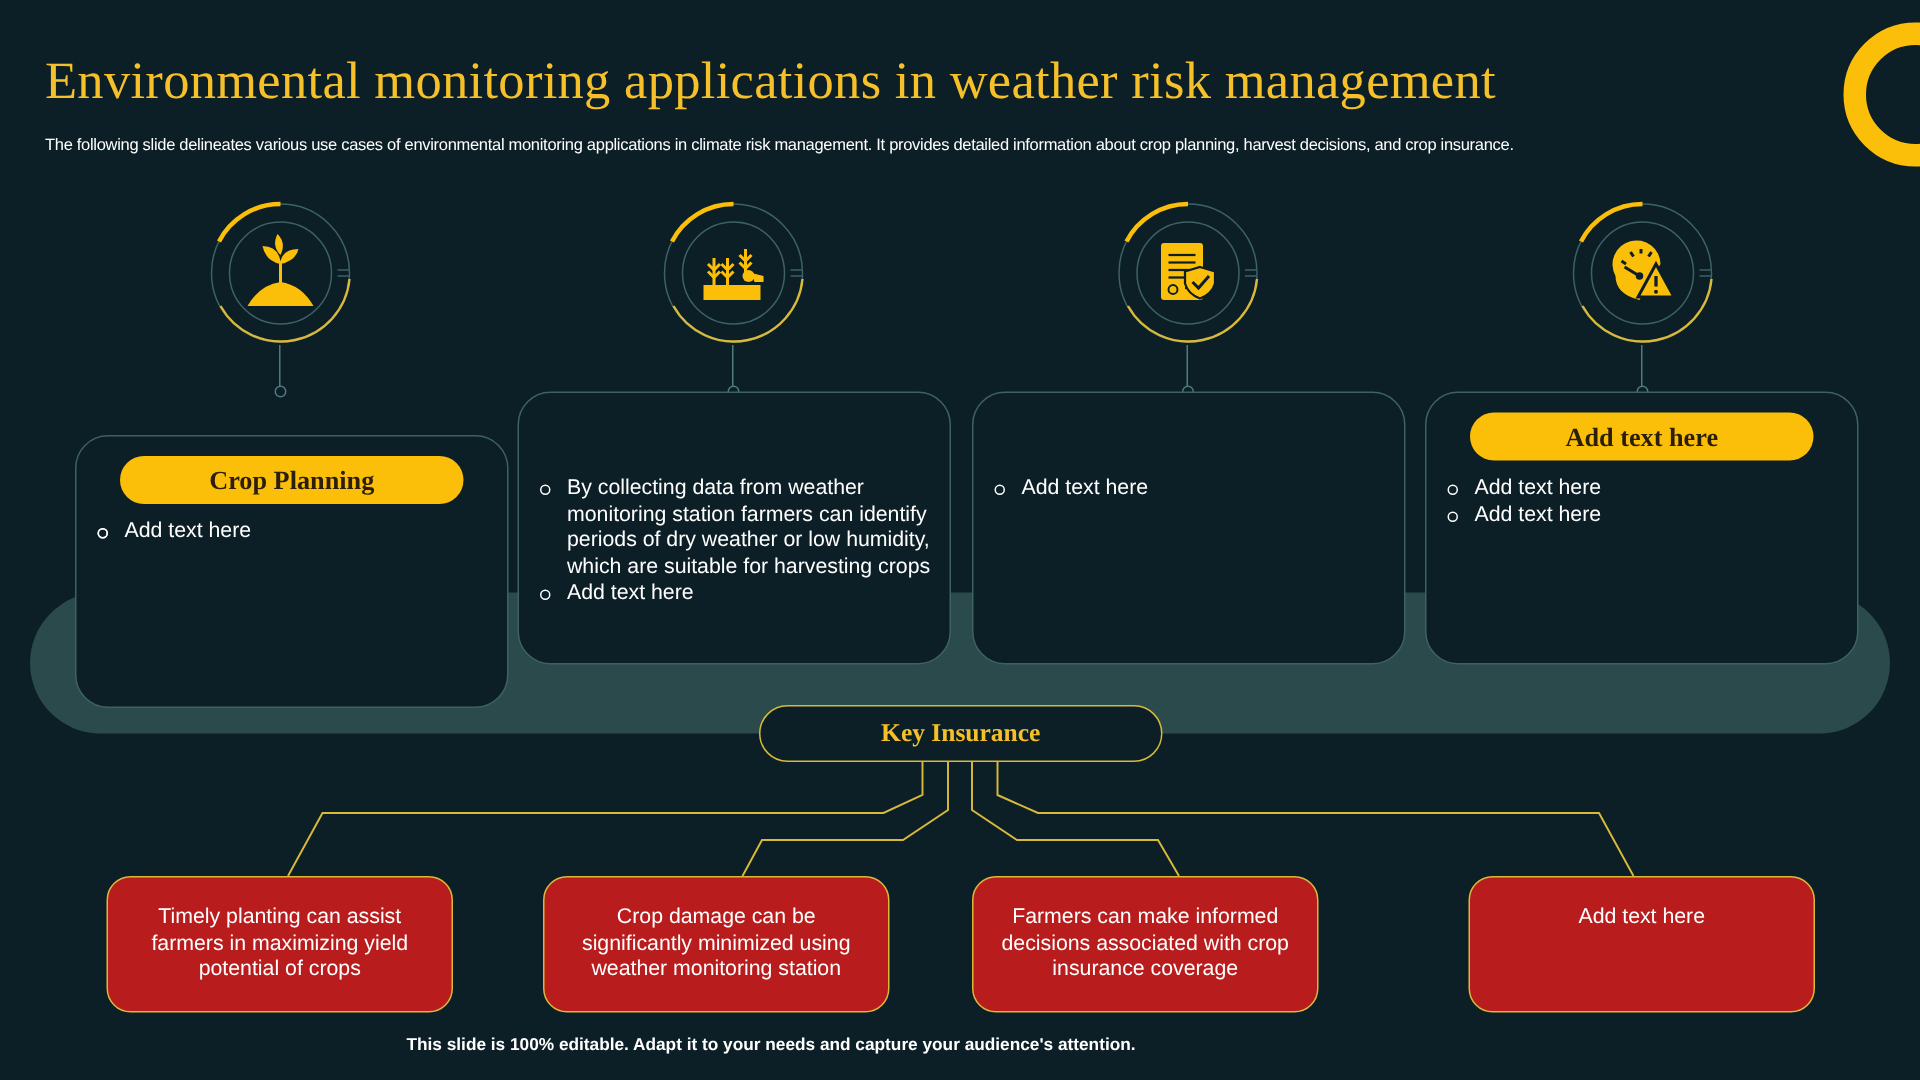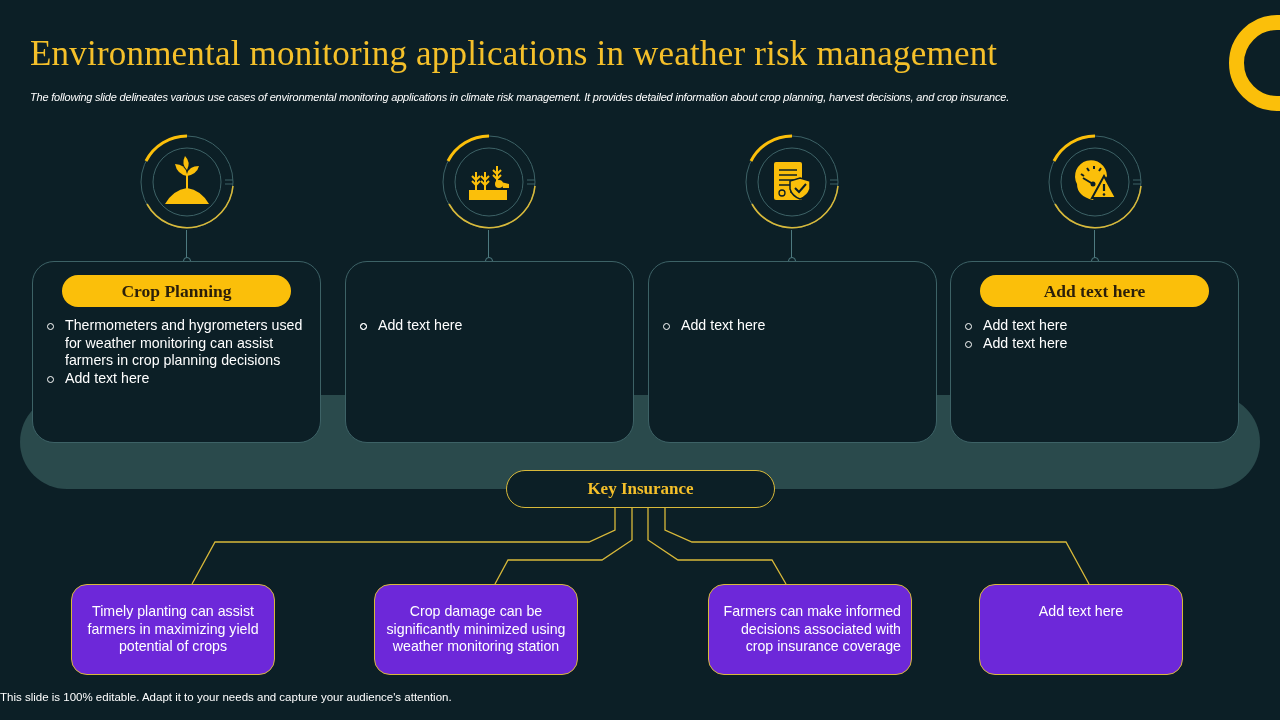--- a/index.html
+++ b/index.html
@@ -13,21 +13,20 @@
   .title {
     position: absolute; left: 30px; top: 34px;
     font-family: "Liberation Serif", serif;
     font-size: 35px; color: #f5c02a; letter-spacing: 0.2px;
     white-space: nowrap;
   }
   .subtitle {
     position: absolute; left: 30px; top: 91px;
     font-size: 11px; color: #ffffff; white-space: nowrap;
     letter-spacing: -0.2px;
-    font-style: italic;
   }
   .corner-ring {
     position: absolute; left: 1229px; top: 15px;
     width: 96px; height: 96px; border-radius: 50%;
     border: 15px solid #fbbf0a;
   }
   .band {
     position: absolute; left: 20px; top: 395px;
     width: 1240px; height: 94px;
     background: #2a4a4c; border-radius: 47px;
@@ -70,30 +69,30 @@
   }
   .key-benefits {
     position: absolute; left: 506px; top: 470px; width: 269px; height: 38px;
     background: #0c1f26; border: 1.3px solid #d8b93a; border-radius: 19px;
     display: flex; align-items: center; justify-content: center;
     font-family: "Liberation Serif", serif; font-weight: bold;
     font-size: 17px; color: #f5c02a;
   }
   .connectors { position: absolute; left: 0; top: 0; }
   .benefit {
-    position: absolute; top: 584px; width: 204px; height: 91px;
+    position: absolute; top: 584px; width: 231px; height: 91px;
     border: 1.3px solid #d8b93a; border-radius: 16px;
-    background: #6d28d9;
+    background: #b91c1c;
     padding-top: 18px; padding-left: 10px; padding-right: 10px;
     text-align: center;
     font-size: 14.2px; line-height: 17.6px; color: #ffffff;
   }
   .footer {
     position: absolute; left: 0; width: 1028px; top: 691px;
-    font-size: 11.5px; color: #ffffff;
+    text-align: center; font-size: 11.5px; color: #ffffff; font-weight: bold;
   }
 </style>
 </head>
 <body>
 
 <div class="title">Environmental monitoring applications in weather risk management</div>
 <div class="subtitle">The following slide delineates various use cases of environmental monitoring applications in climate risk management. It provides detailed information about crop planning, harvest decisions, and crop insurance.</div>
 <div class="corner-ring"></div>
 
 <div class="band"></div>
@@ -189,30 +188,30 @@
     <path d="M 36 44 L 46 50" stroke="#0c1f26" stroke-width="2"></path>
     <circle cx="46" cy="50" r="2.5" fill="#0c1f26"></circle>
     <path d="M 57 42 L 69 64 L 45 64 Z" fill="#fbbf0a" stroke="#0c1f26" stroke-width="2"></path>
     <path d="M 57 50 L 57 57" stroke="#0c1f26" stroke-width="2.2"></path>
     <circle cx="57" cy="60.5" r="1.3" fill="#0c1f26"></circle>
   </svg>
 </div>
 <div class="stem" style="left:1094px;"></div>
 <div class="stem-dot" style="left:1091px;"></div>
 
-<div class="card" style="left:32px;">
+<div class="card" style="left:50px;margin-top:29px;">
   <div class="card-pill">Crop Planning</div>
   <ul class="card-list">
-    <li><span class="bullet"></span><span>Thermometers and hygrometers used for weather monitoring can assist farmers in crop planning decisions</span></li>
+    <li><span class="bullet"></span></li>
     <li><span class="bullet"></span><span>Add text here</span></li>
   </ul>
 </div>
 <div class="card" style="left:345px;">
   <ul class="card-list">
-    <li><span class="bullet"></span></li>
+    <li><span class="bullet"></span><span>By collecting data from weather monitoring station farmers can identify periods of dry weather or low humidity, which are suitable for harvesting crops</span></li>
     <li><span class="bullet"></span><span>Add text here</span></li>
   </ul>
 </div>
 <div class="card" style="left:648px;">
   <ul class="card-list">
     <li><span class="bullet"></span><span>Add text here</span></li>
   </ul>
 </div>
 <div class="card" style="left:950px;">
   <div class="card-pill">Add text here</div>
@@ -227,17 +226,17 @@
     <polyline points="615,507 615,530 589,542 215,542 192,584"></polyline>
     <polyline points="632,507 632,540 602,560 508,560 495,584"></polyline>
     <polyline points="648,507 648,540 678,560 772,560 786,584"></polyline>
     <polyline points="665,507 665,530 692,542 1066,542 1089,584"></polyline>
   </g>
 </svg>
 
 <div class="key-benefits">Key Insurance</div>
 
 <div class="benefit" style="left:71px;">Timely planting can assist farmers in maximizing yield potential of crops</div>
-<div class="benefit" style="left:374px;">Crop damage can be significantly minimized using weather monitoring station</div>
-<div class="benefit" style="left:708px;text-align:right;">Farmers can make informed decisions associated with crop insurance coverage</div>
+<div class="benefit" style="left:362px;">Crop damage can be significantly minimized using weather monitoring station</div>
+<div class="benefit" style="left:648px;">Farmers can make informed decisions associated with crop insurance coverage</div>
 <div class="benefit" style="left:979px;">Add text here</div>
 
 <div class="footer">This slide is 100% editable. Adapt it to your needs and capture your audience's attention.</div>
 
 </body></html>

